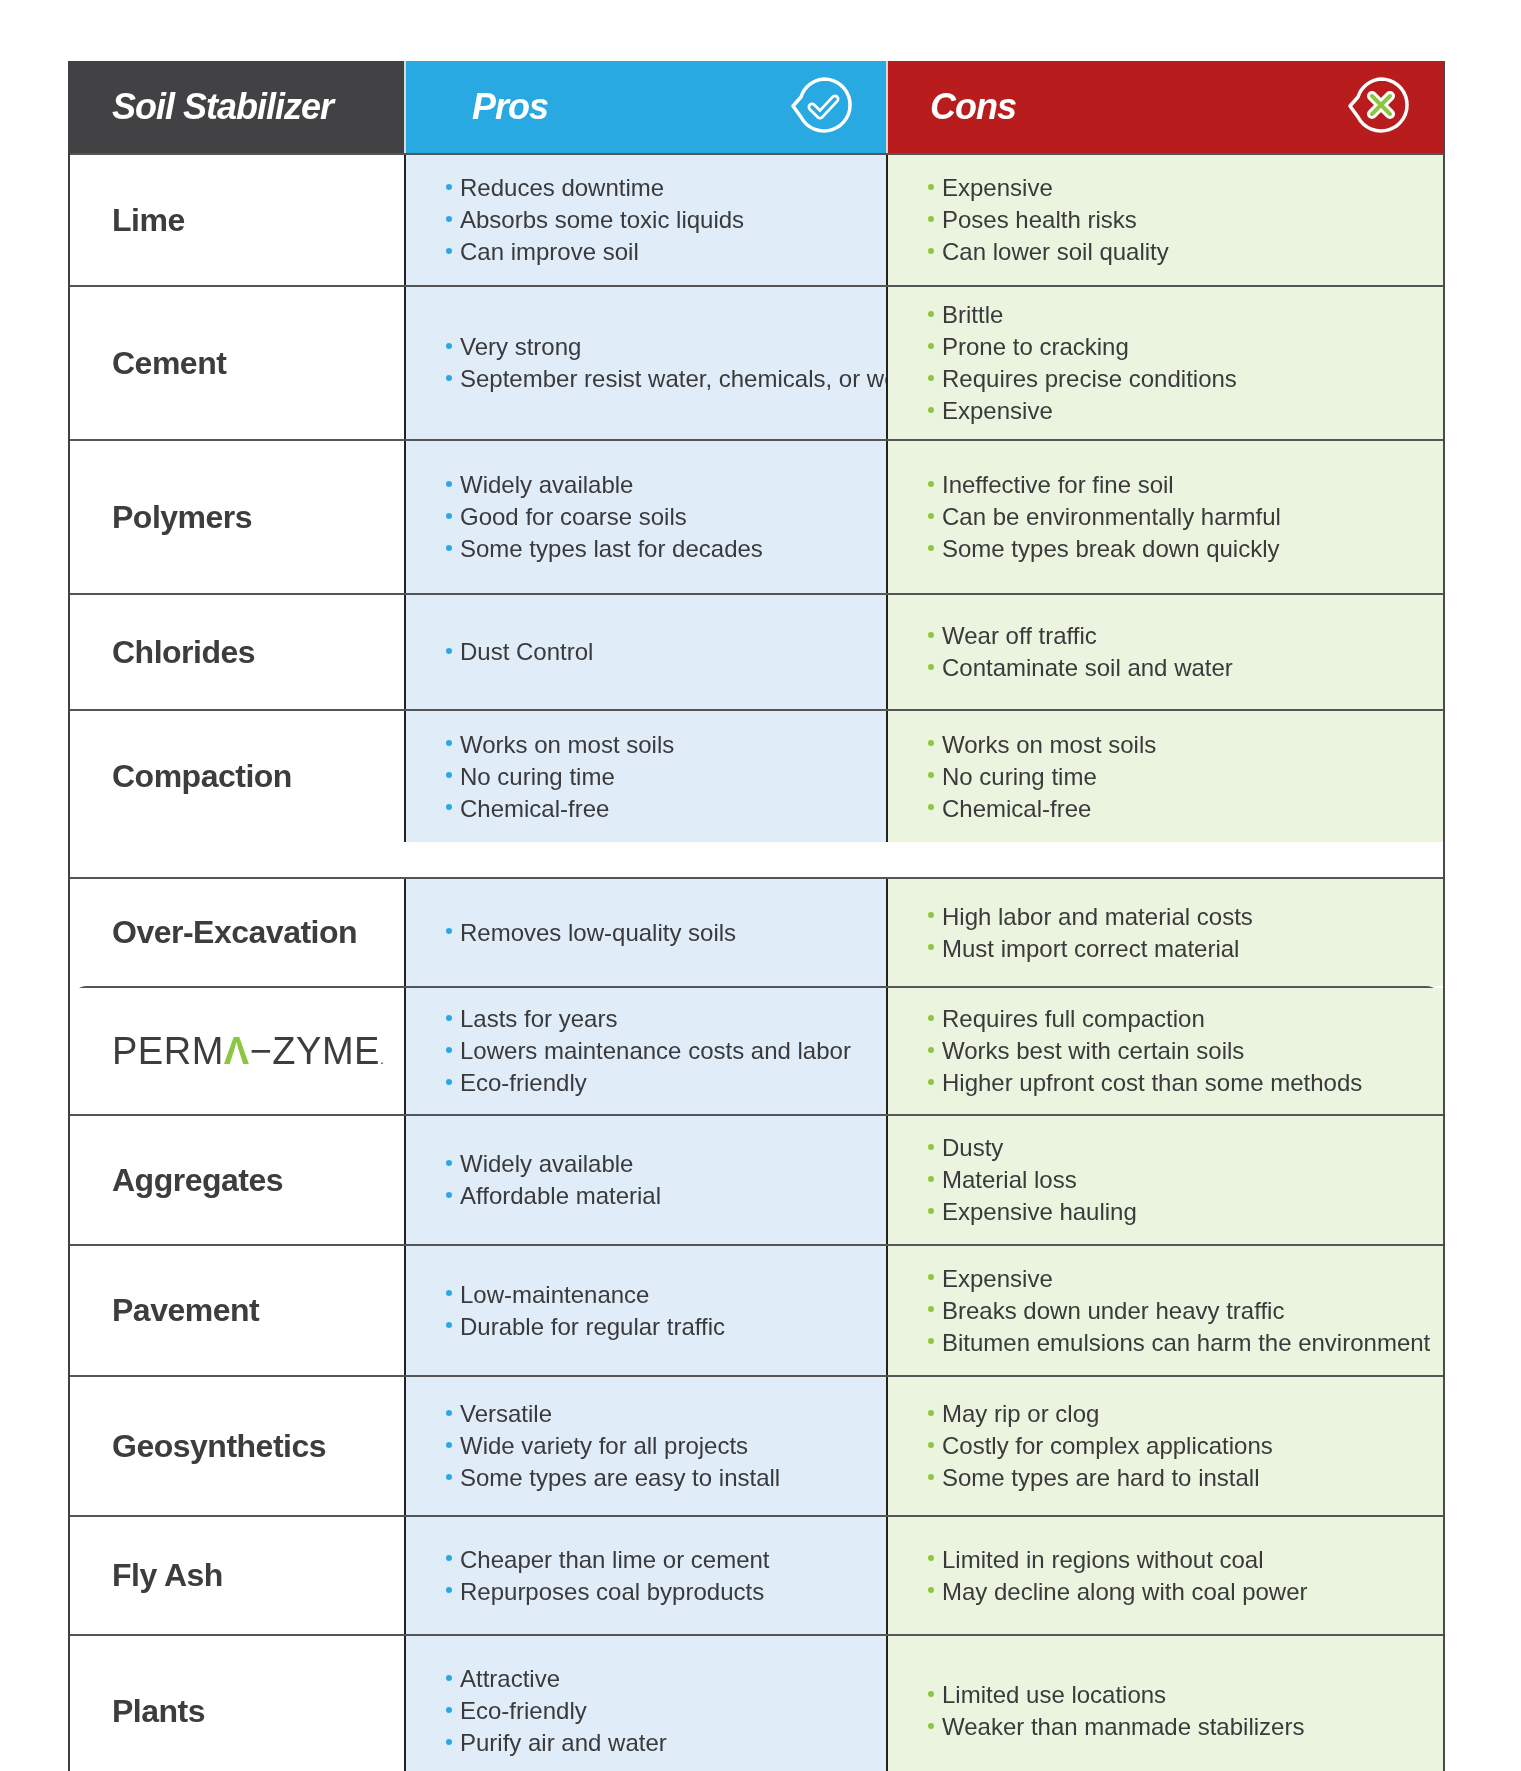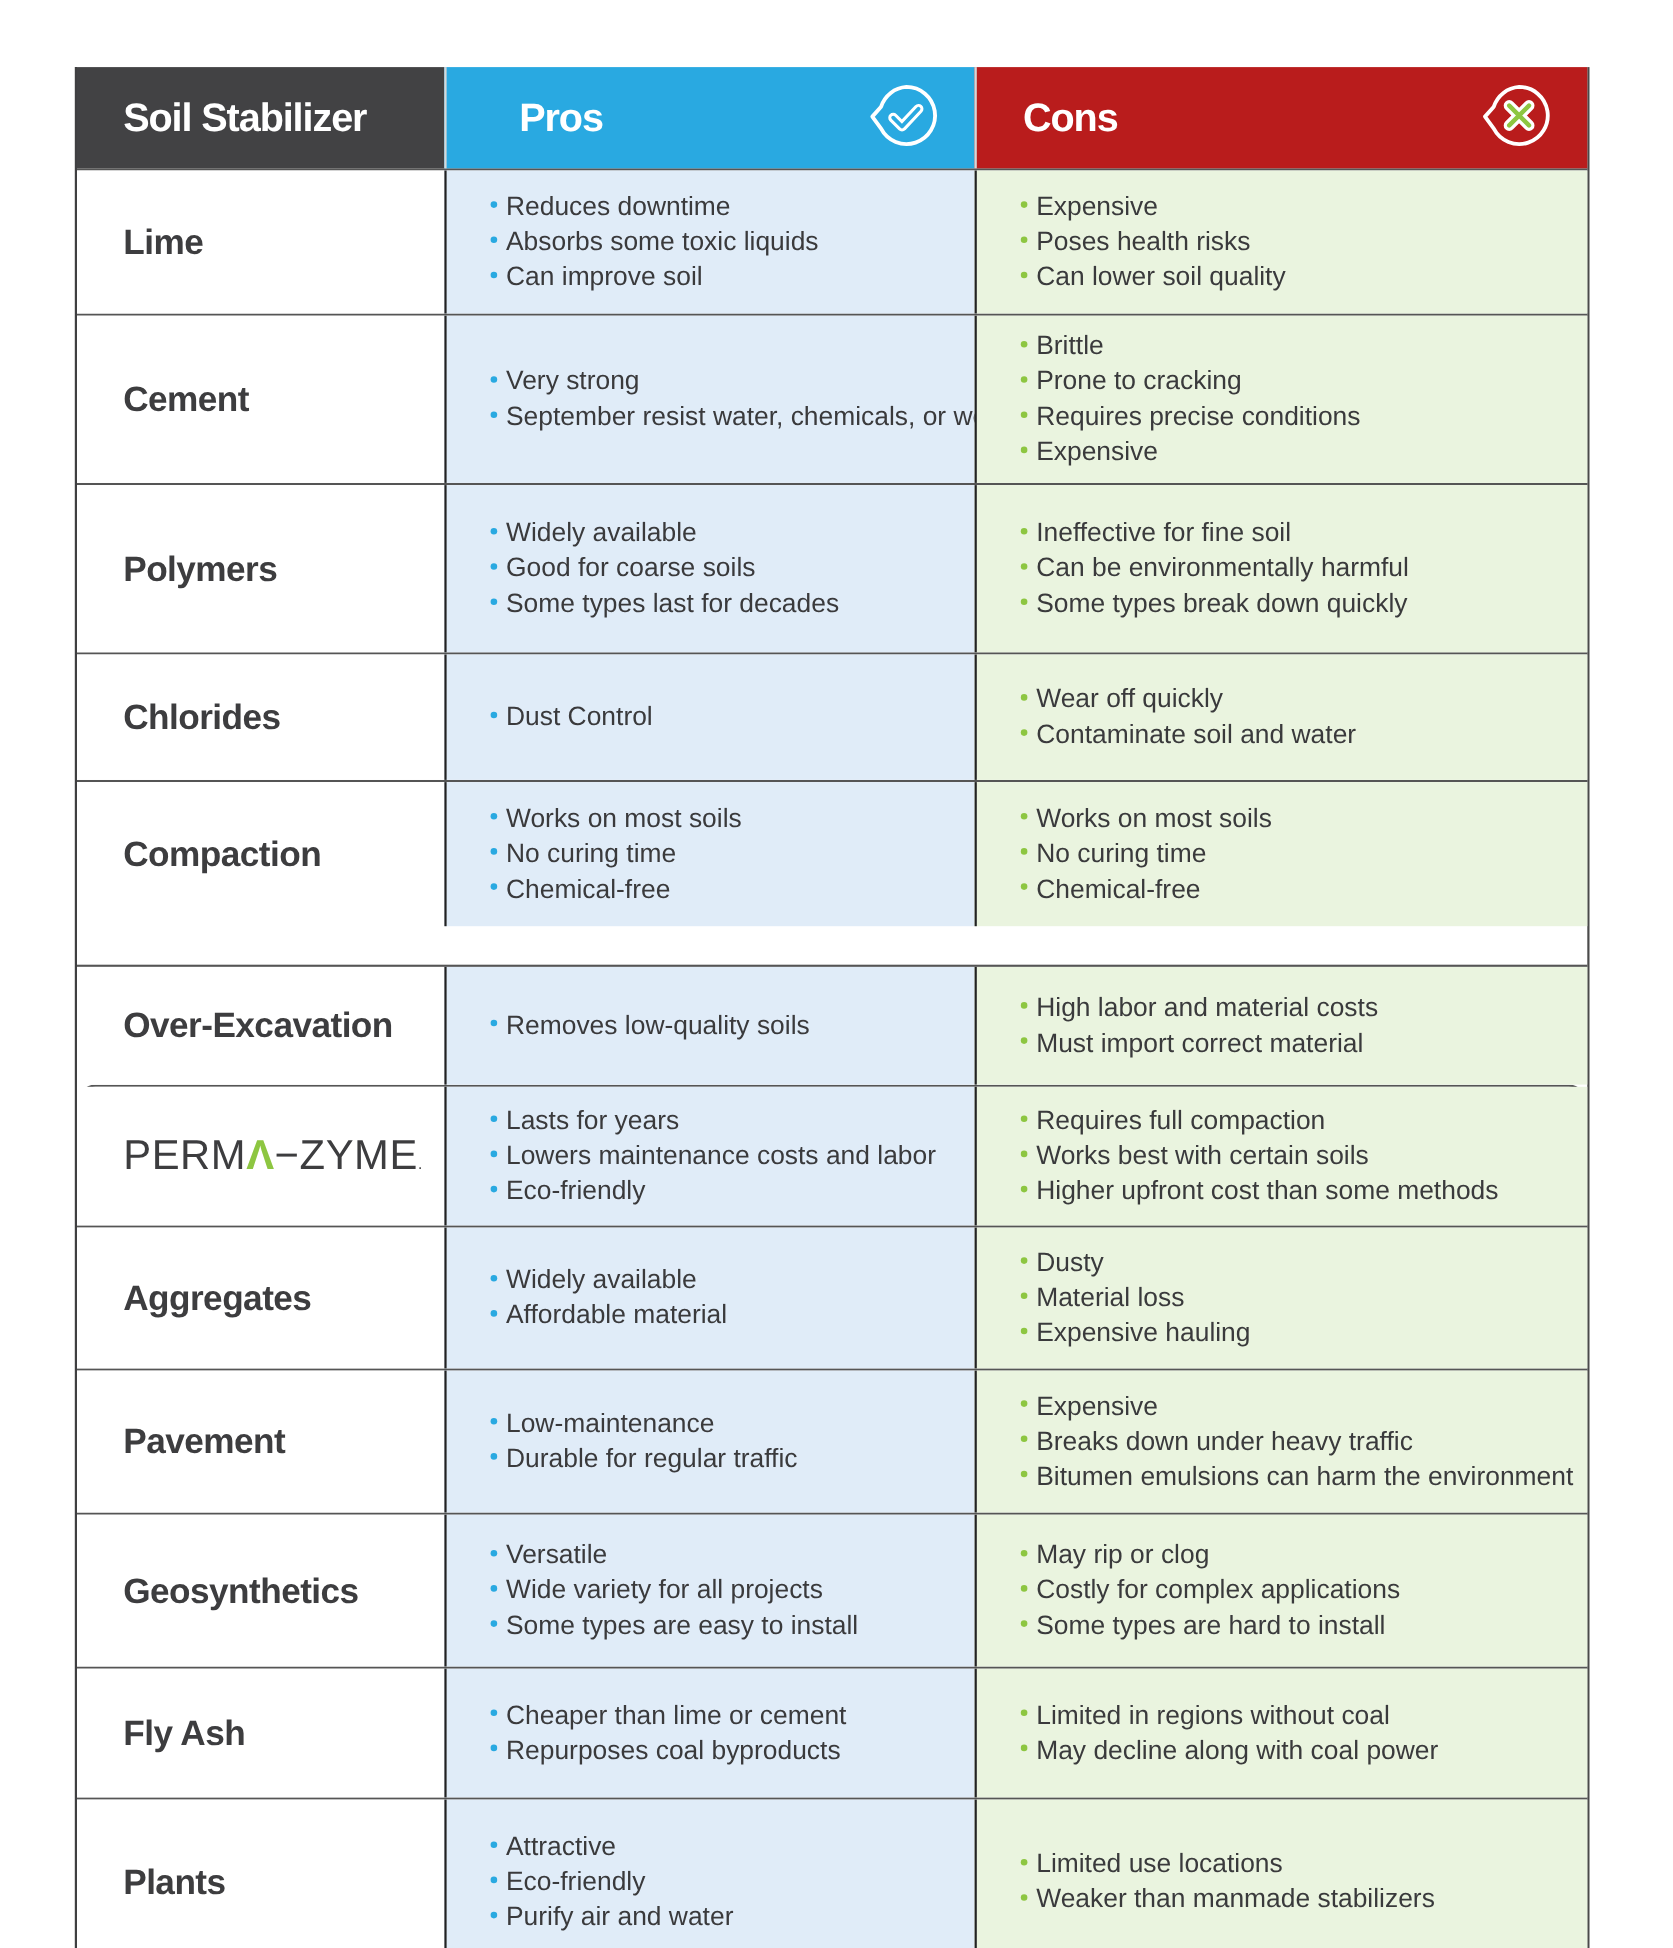--- a/index.html
+++ b/index.html
@@ -6,21 +6,21 @@
   body { width: 1521px; height: 1771px; position: relative; font-family: "Liberation Sans", "DejaVu Sans", sans-serif; }
   .table {
     position: absolute; left: 68px; top: 61px; width: 1377px;
     border-left: 2px solid #3f3f41; border-right: 2px solid #4a4a4a; border-bottom: 3px solid #4a4a4a;
     box-sizing: border-box;
   }
   .hdr { display: flex; height: 92px; }
   .hdr .c1 { width: 334px; background: #424244; color: #fff; }
   .hdr .c2 { width: 482px; background: #29a9e1; color: #fff; border-left: 2px solid #d8d8d8; box-sizing: border-box; position: relative; padding-left: 24px; }
   .hdr .c3 { flex: 1; background: #b91c1c; color: #fff; border-left: 2px solid #d8d8d8; box-sizing: border-box; position: relative; }
-  .hdr .label { font-weight: bold; font-size: 36px; letter-spacing: -1px; line-height: 92px; padding-left: 42px; }
+  .hdr .label { font-weight: bold; font-size: 36px; letter-spacing: -1px; line-height: 92px; padding-left: 42px; font-style: italic; }
   .hdr .c2 .label, .hdr .c3 .label { padding-left: 42px; }
   .hdr .icon { position: absolute; right: 32px; top: 14px; width: 66px; height: 62px; }
   .row { display: flex; border-top: 2px solid #555; box-sizing: border-box; }
   .row .name { width: 334px; background: #fff; display: flex; align-items: center; box-sizing: border-box; padding-left: 42px; font-weight: bold; font-size: 32px; color: #3d3d3f; letter-spacing: -0.5px; }
   .row .pros { width: 482px; background: #e0ecf8; border-left: 2px solid #222; box-sizing: border-box; display: flex; flex-direction: column; justify-content: center; padding-left: 40px; }
   .row .cons { flex: 1; background: #eaf4df; border-left: 2px solid #222; box-sizing: border-box; display: flex; flex-direction: column; justify-content: center; padding-left: 40px; }
   .item { font-size: 24px; line-height: 32px; color: #3a3a3c; white-space: nowrap; }
   .bullet { display: inline-block; width: 6px; height: 6px; border-radius: 50%; margin-right: 8px; vertical-align: middle; position: relative; top: -3px; }
   .pros .bullet { background: #29a9e1; }
   .cons .bullet { background: #8dc641; }
@@ -92,21 +92,21 @@
           <div class="item"><span class="bullet"></span><span>Can be environmentally harmful</span></div>
           <div class="item"><span class="bullet"></span><span>Some types break down quickly</span></div>
         </div>
       </div>
       <div class="row" style="height: 116px;">
         <div class="name">Chlorides</div>
         <div class="pros">
           <div class="item"><span class="bullet"></span><span>Dust Control</span></div>
         </div>
         <div class="cons">
-          <div class="item"><span class="bullet"></span><span>Wear off quickly</span></div>
+          <div class="item"><span class="bullet"></span><span>Wear off traffic</span></div>
           <div class="item"><span class="bullet"></span><span>Contaminate soil and water</span></div>
         </div>
       </div>
       <div class="row" style="height: 133px;">
         <div class="name">Compaction</div>
         <div class="pros">
           <div class="item"><span class="bullet"></span><span>Works on most soils</span></div>
           <div class="item"><span class="bullet"></span><span>No curing time</span></div>
           <div class="item"><span class="bullet"></span><span>Chemical-free</span></div>
         </div>

